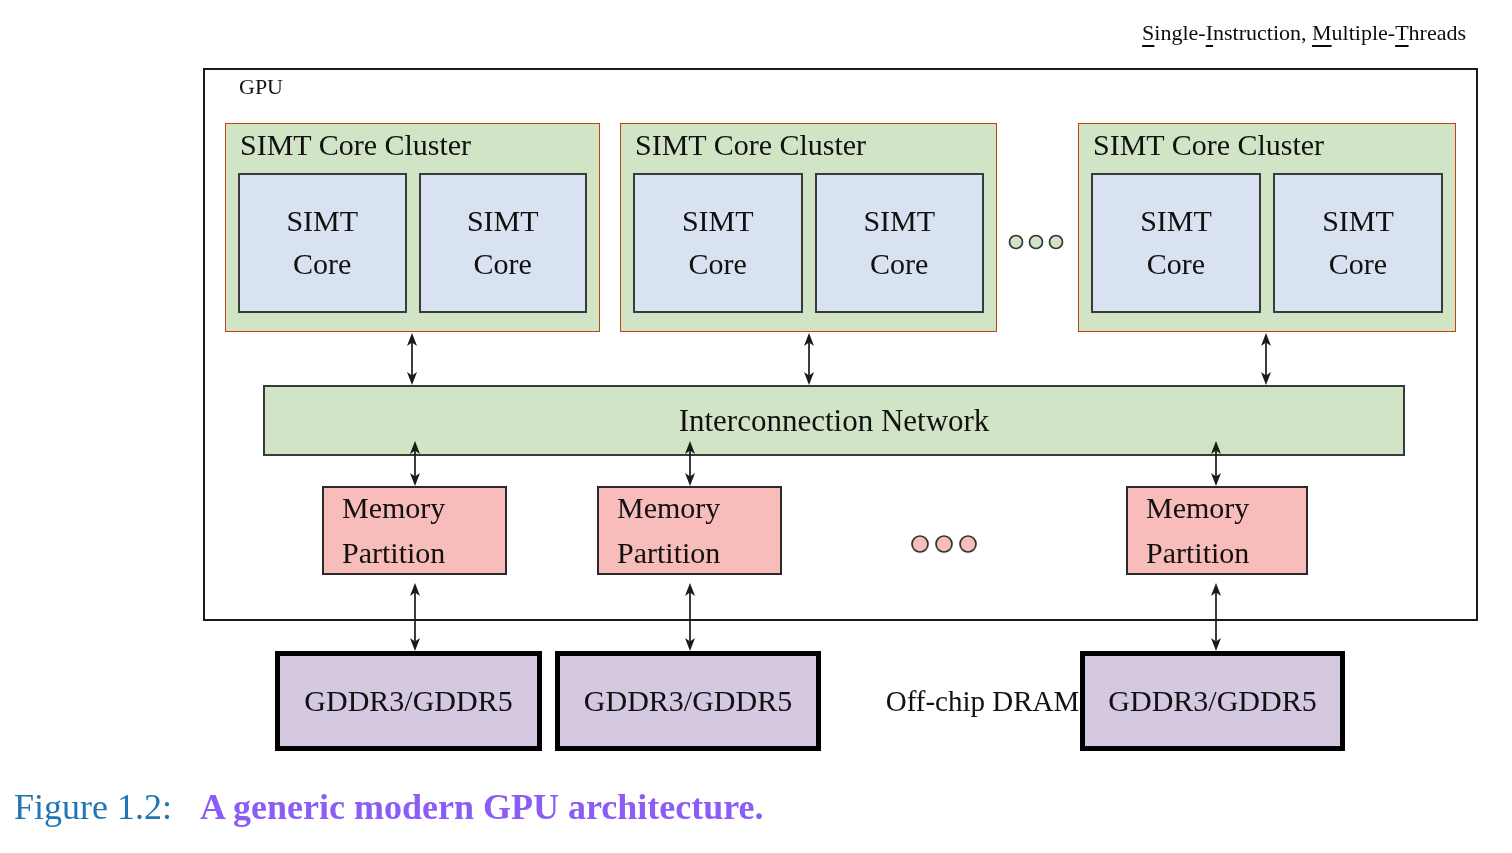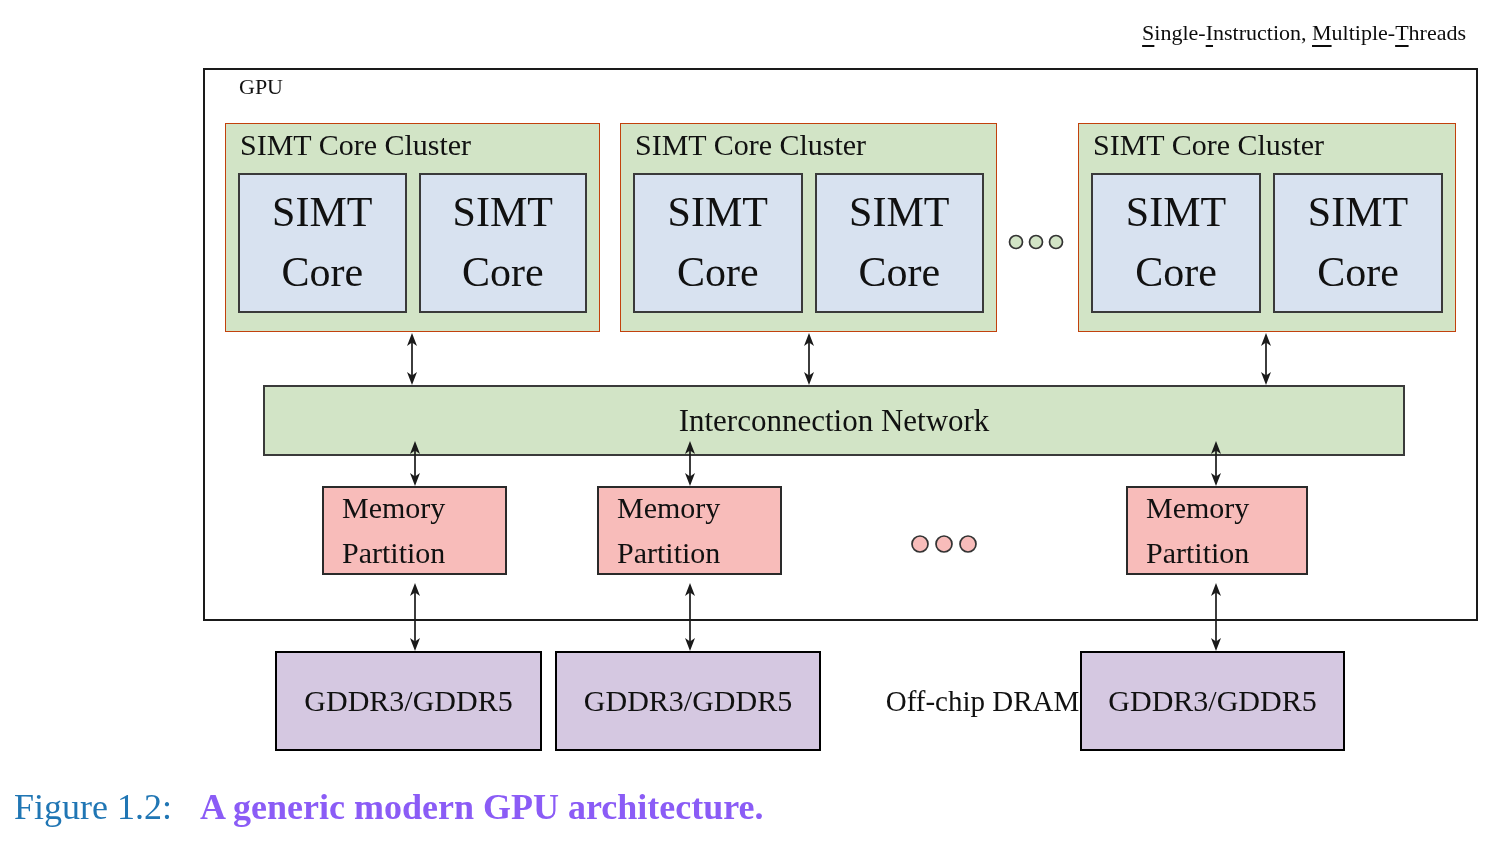--- a/index.html
+++ b/index.html
@@ -61,21 +61,21 @@
   .core {
     flex: 1;
     height: 140px;
     background: #d8e2f0;
     border: 2px solid #3a3a3a;
     box-sizing: border-box;
     display: flex;
     flex-direction: column;
     align-items: center;
     justify-content: center;
-    font-size: 42px;
+    font-size: 30px;
     line-height: 1.42;
   }
 
   
   .bar {
     left: 263px; top: 385px;
     width: 1142px; height: 71px;
     background: #d2e4c6;
     border: 2px solid #3a3a3a;
     display: flex;
@@ -97,21 +97,21 @@
     line-height: 1.48;
   }
   .mp.mp1 { left: 322px;  width: 185px; }
   .mp.mp2 { left: 597px;  width: 185px; }
   .mp.mp3 { left: 1126px; width: 182px; }
 
   
   .gddr {
     top: 651px; height: 100px;
     background: #d5c8e1;
-    border: 2px solid #000000;
+    border: 5px solid #000000;
     display: flex;
     align-items: center;
     justify-content: center;
     font-size: 30px;
   }
   .gddr.g1 { left: 275px;  width: 267px; }
   .gddr.g2 { left: 555px;  width: 266px; }
   .gddr.g3 { left: 1080px; width: 265px; }
 
   .offchip {

